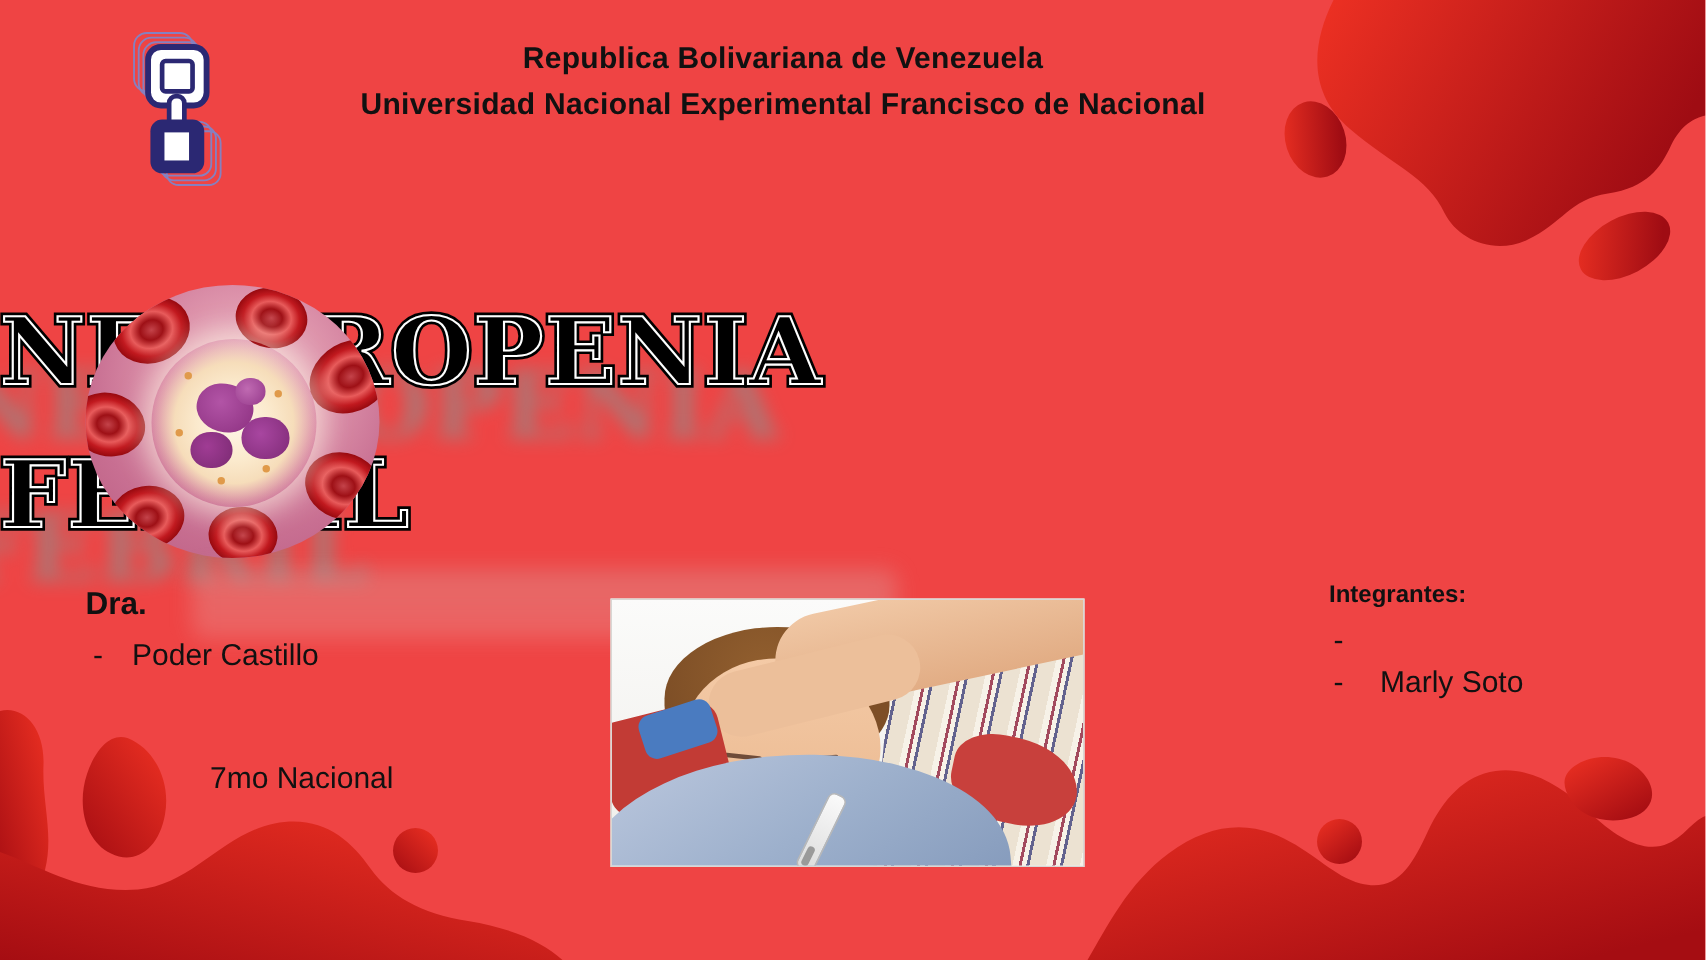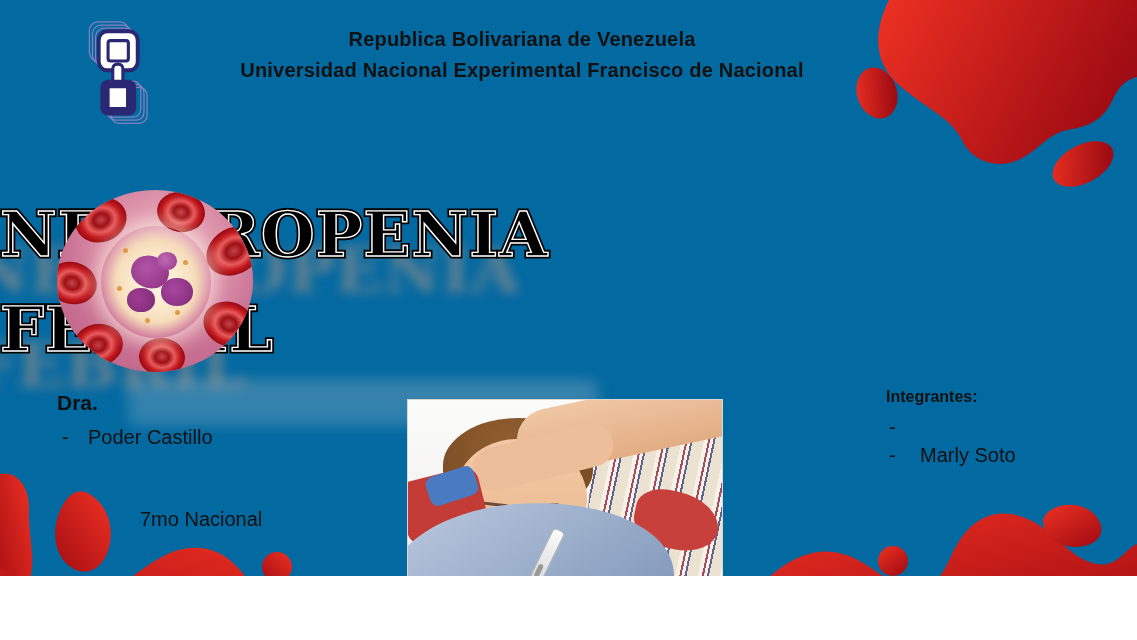--- a/index.html
+++ b/index.html
@@ -1,18 +1,18 @@
 <!DOCTYPE html>
 <html><head>
 <meta charset="utf-8">
 <style>
   html,body{margin:0;padding:0;background:#ffffff;}
   #slide{
-    position:relative;width:1137px;height:576px;overflow:hidden;
-    background:#0369a1;
+    position:relative;width:1137px;height:640px;overflow:hidden;
+    background:#ef4444;
     font-family:"Liberation Sans",sans-serif;color:#111;
   }
   .abs{position:absolute;}
   
   #blobs{position:absolute;left:0;top:0;width:1137px;height:640px;}
   
   #logo{left:80px;top:20px;width:78px;height:110px;}
   
   #header{left:150px;top:24px;width:744px;text-align:center;
     font-size:20px;font-weight:bold;line-height:31px;letter-spacing:.2px;}

